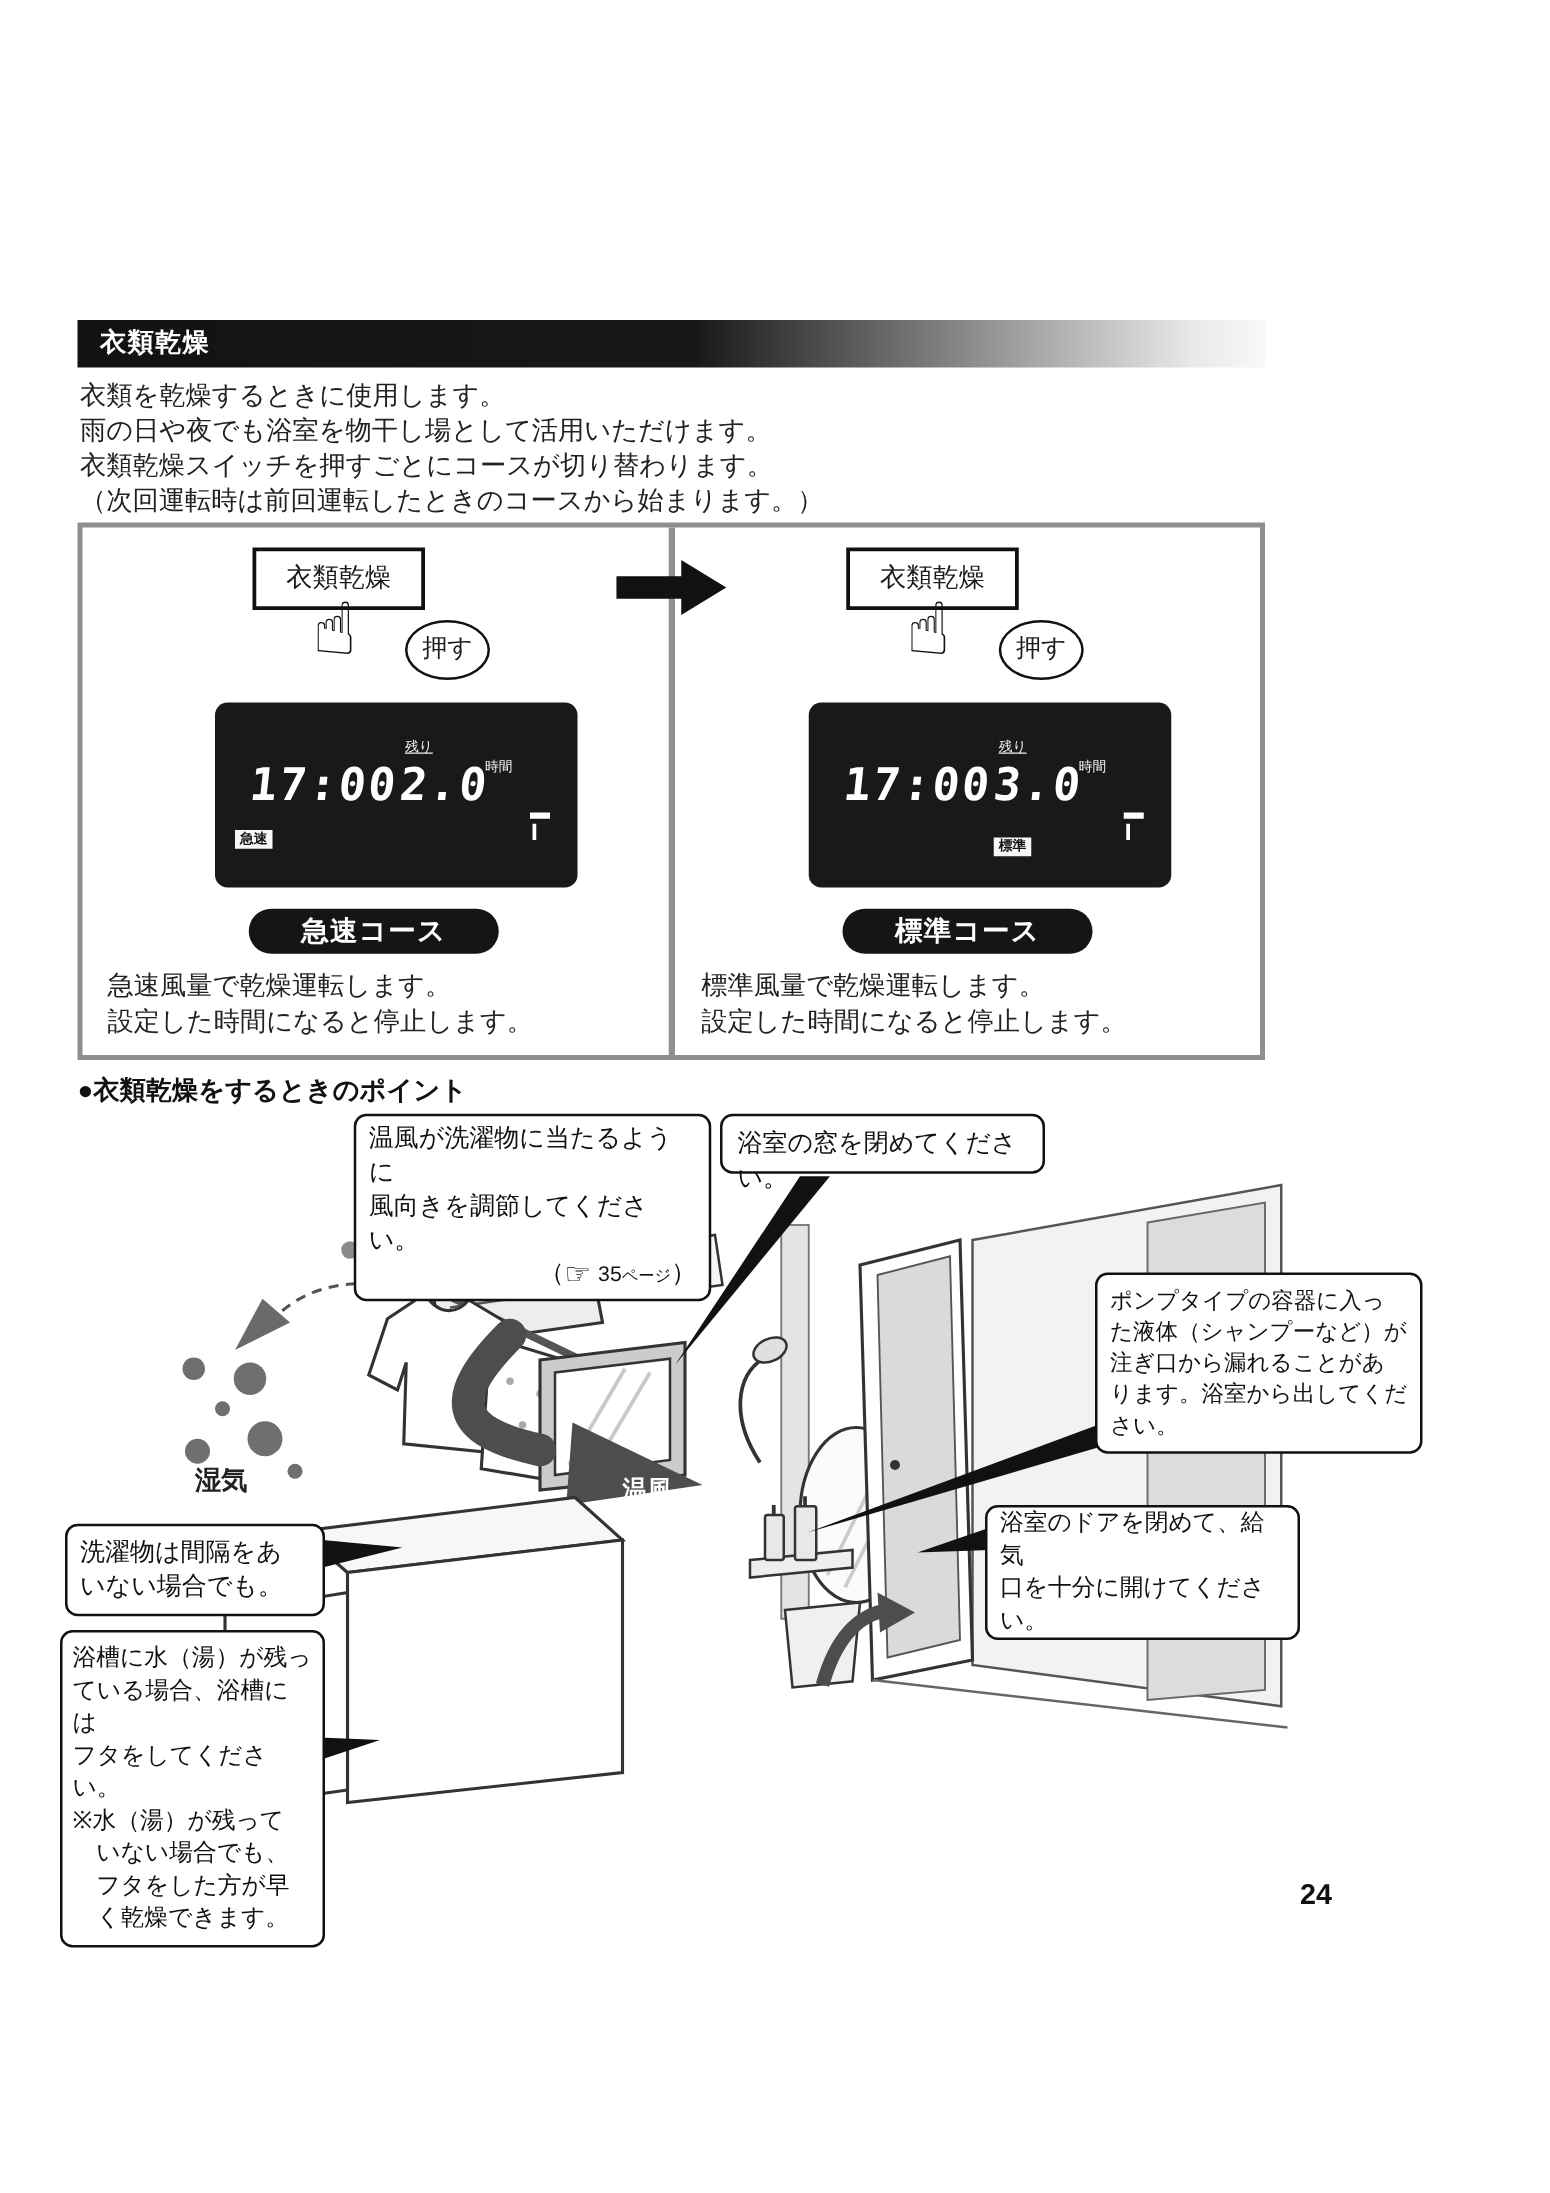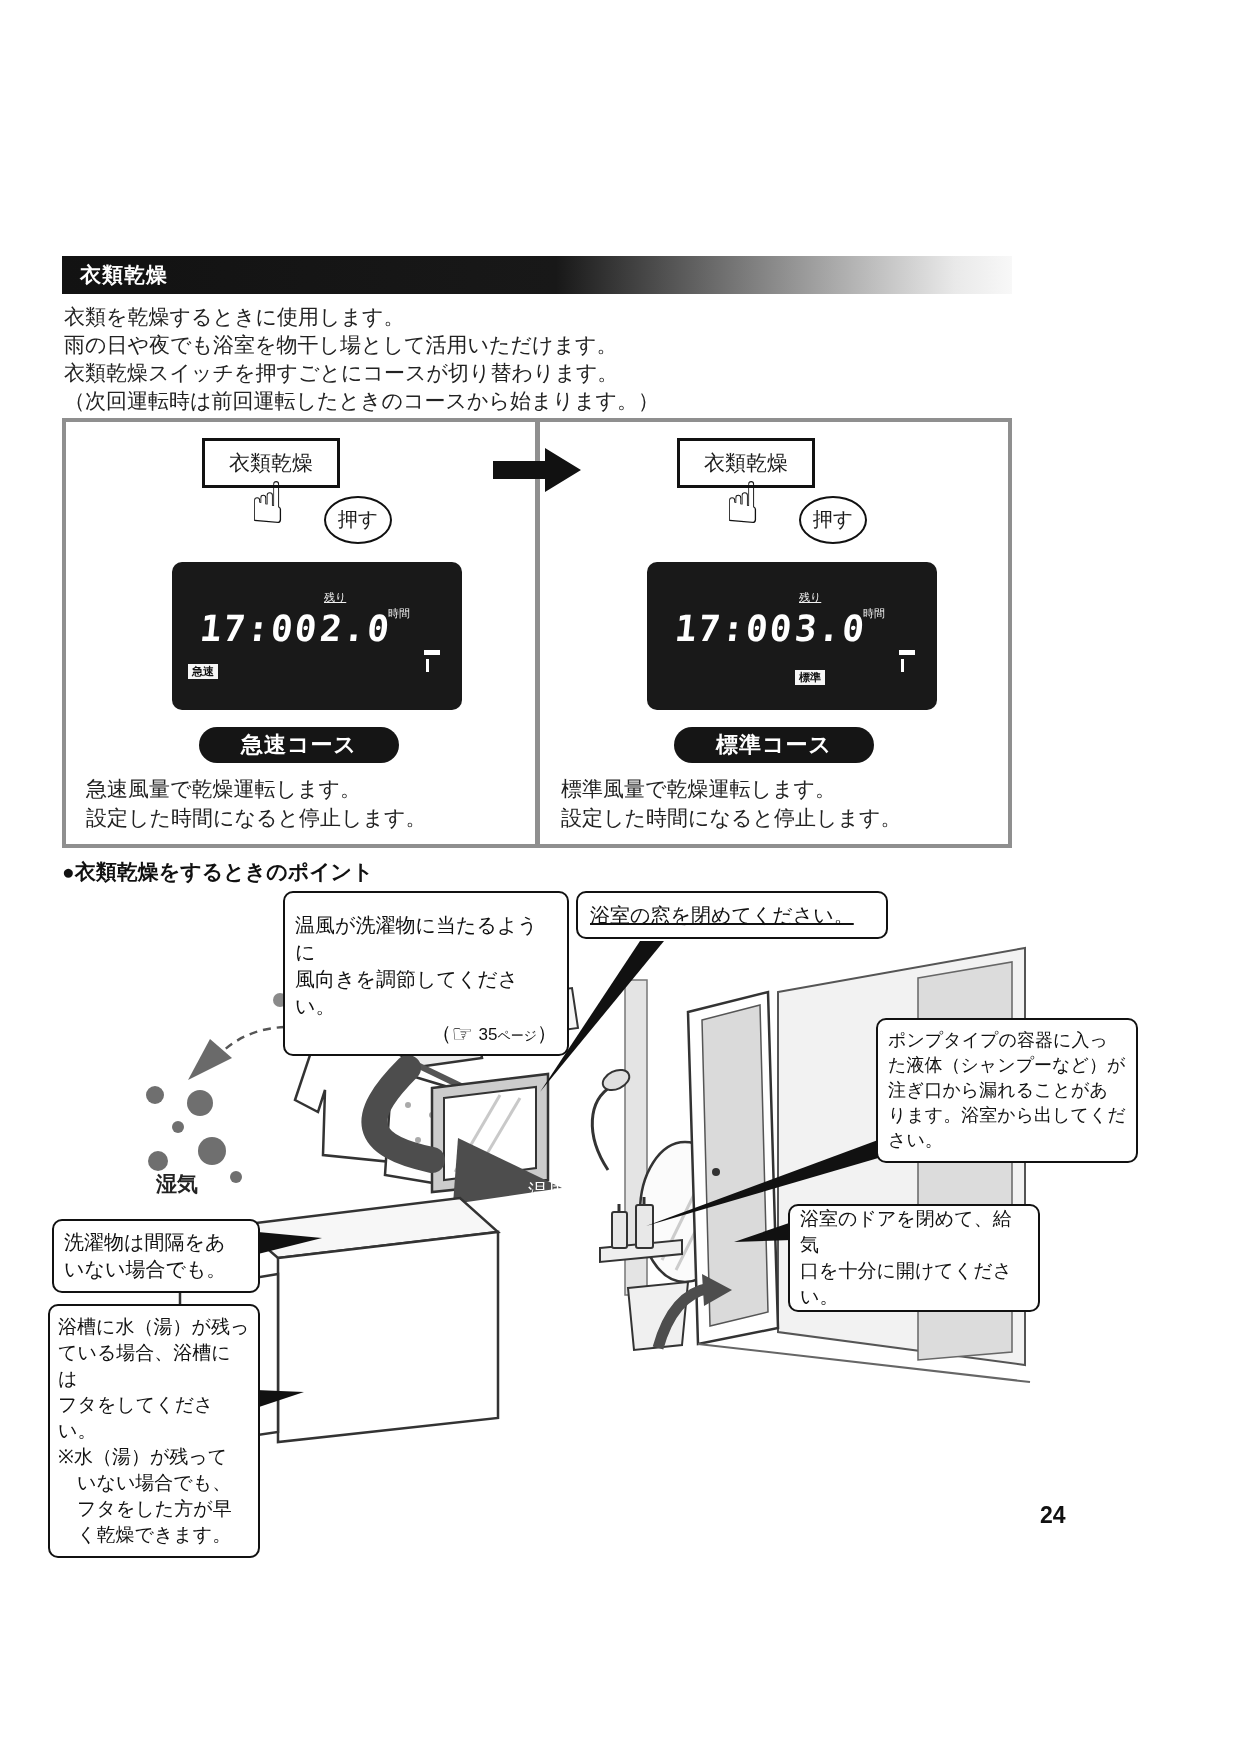--- a/index.html
+++ b/index.html
@@ -71,34 +71,34 @@
 
   
   .points-heading { position:absolute; left:62px; top:858px; font-size:21px; font-weight:bold; color:#111; }
 
   .illustration { position:absolute; left:40px; top:940px; width:1160px; height:575px; }
 
   .callout {
     position:absolute; background:#fff; border:2.5px solid #111; border-radius:10px;
     color:#111; z-index:5;
   }
-  .co-airflow { left:283px; top:891px; width:286px; padding:19px 10px 5px; font-size:20px; line-height:27px; }
+  .co-airflow { left:283px; top:891px; width:286px; padding:5px 10px 5px; font-size:20px; line-height:27px; }
   .co-ref { text-align:right; line-height:26px; margin-top:0; }
   .co-ref .paren { font-size:20px; }
   .co-ref .ref-icon { font-size:24px; font-family:"DejaVu Sans", sans-serif; vertical-align:-2px; }
   .co-ref .ref-page { font-size:17px; }
   .co-ref .ref-unit { font-size:13px; }
-  .co-window  { left:576px; top:891px; width:312px; height:48px; padding:8px 12px; font-size:20px; line-height:28px;text-decoration:underline; }
+  .co-window  { left:576px; top:891px; width:260px; height:48px; padding:8px 12px; font-size:20px; line-height:28px; }
   .co-pump    { left:876px; top:1018px; width:262px; padding:8px 10px; font-size:18px; line-height:25px; }
   .co-laundry { left:52px;  top:1219px; width:208px; padding:8px 10px; font-size:20px; line-height:27px; }
   .co-bathtub { left:48px;  top:1304px; width:212px; padding:8px 8px;  font-size:19px; line-height:26px; }
   .co-door    { left:788px; top:1204px; width:252px; padding:0 10px; font-size:19px; line-height:26px; }
 
   .lbl-moisture { position:absolute; left:156px; top:1170px; font-size:21px; font-weight:600; color:#222; z-index:4; }
-  .lbl-warmair  { position:absolute; left:498px; top:1178px; font-size:20px; font-weight:400; color:#fff; z-index:4;margin-left:30px; }
+  .lbl-warmair  { position:absolute; left:498px; top:1178px; font-size:20px; font-weight:700; color:#fff; z-index:4; }
 
   .page-number { position:absolute; left:1040px; top:1502px; font-size:23px; font-weight:bold; color:#111; }
 </style>
 </head>
 <body>
 
 <div class="page">
 
   <div class="header-bar">
     <span>衣類乾燥</span>

